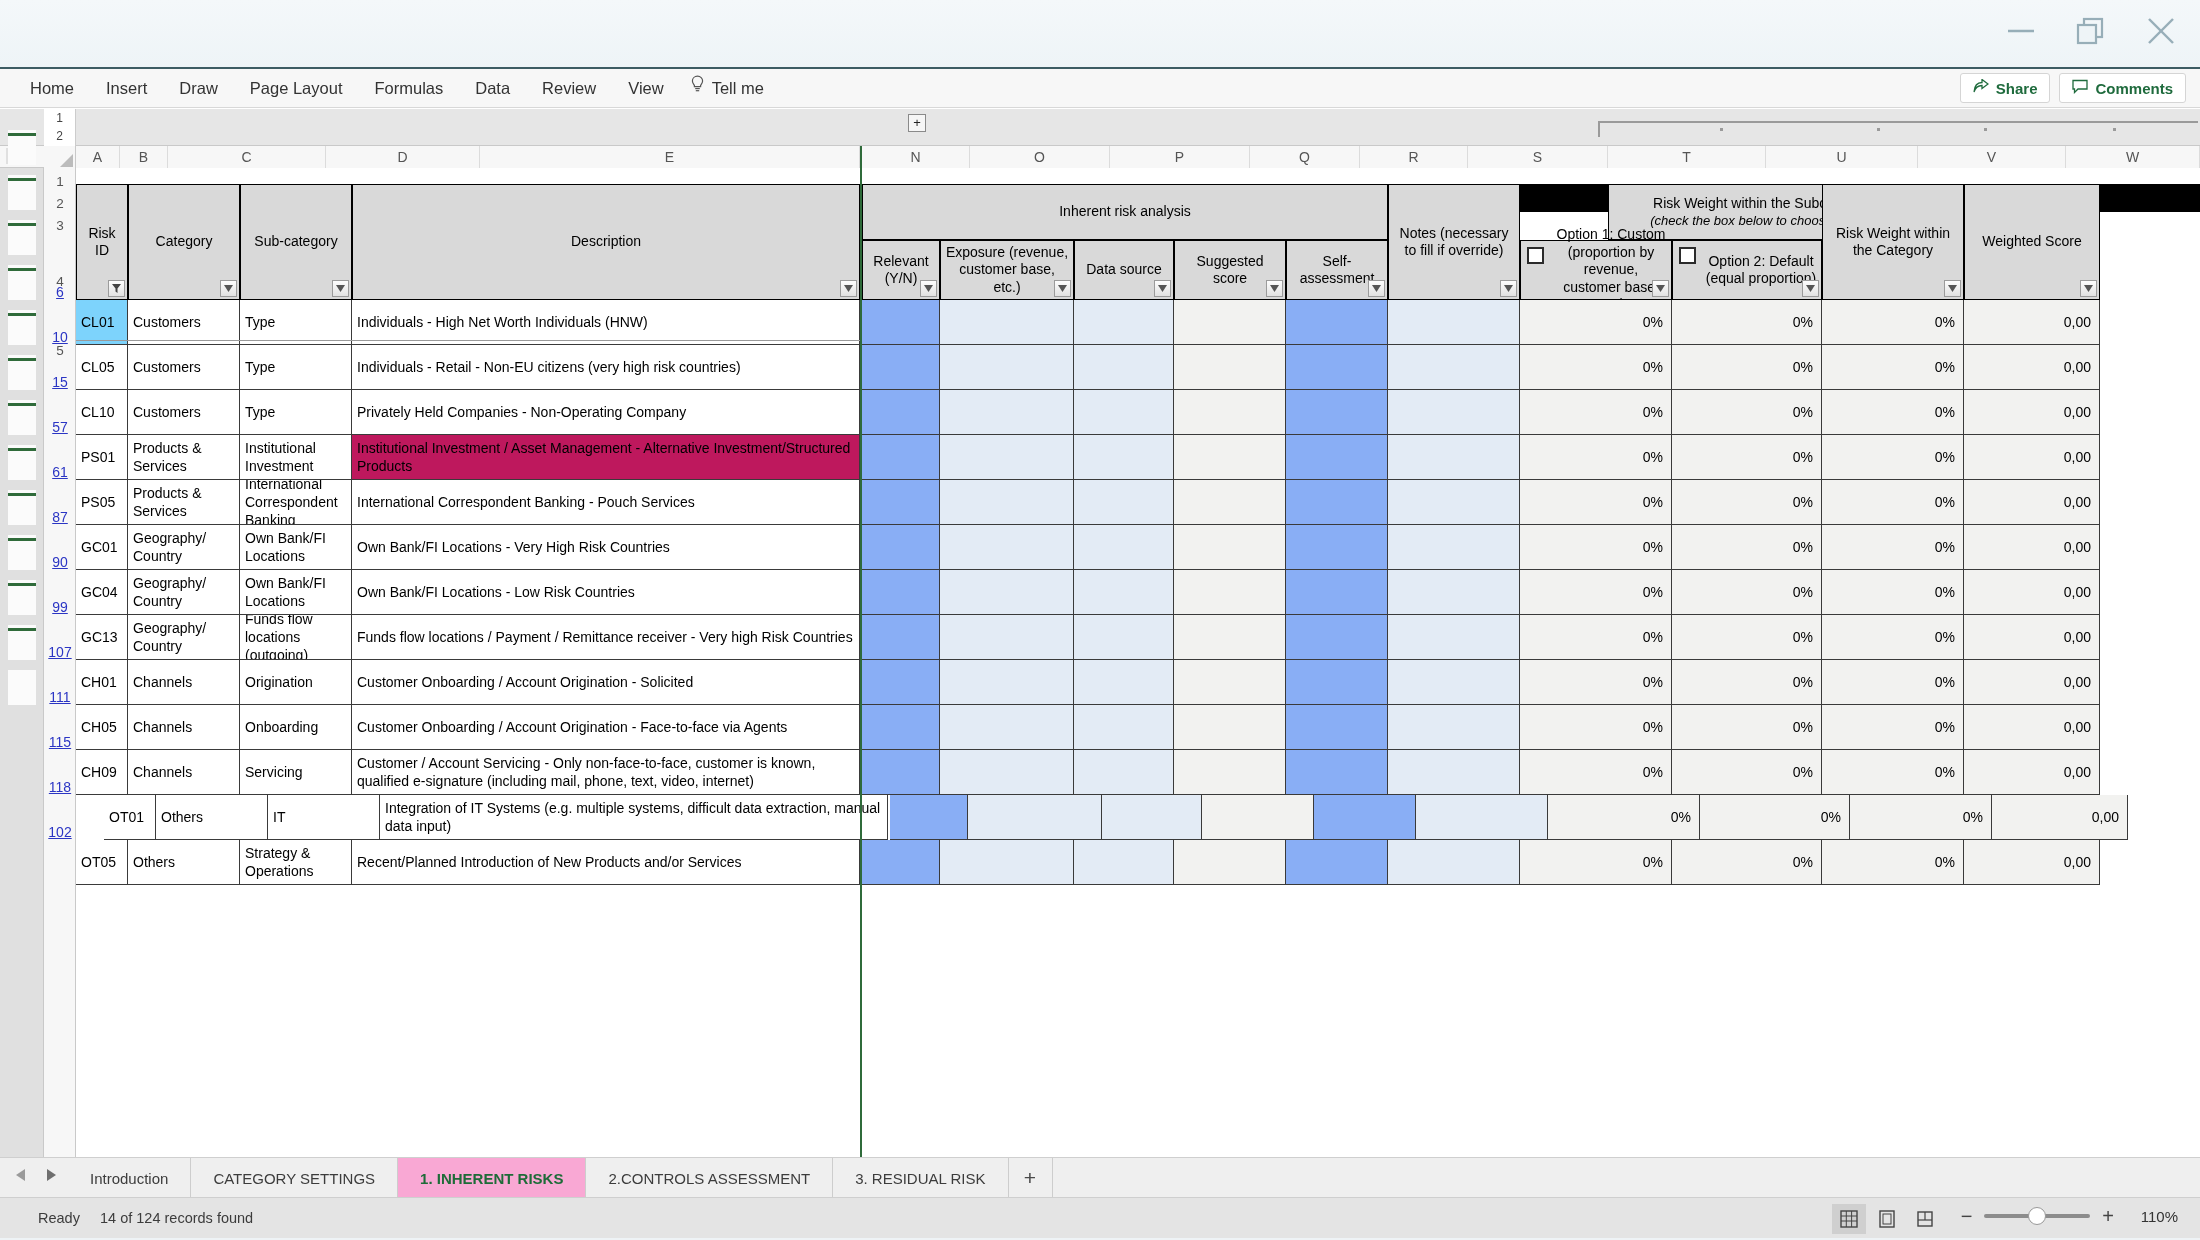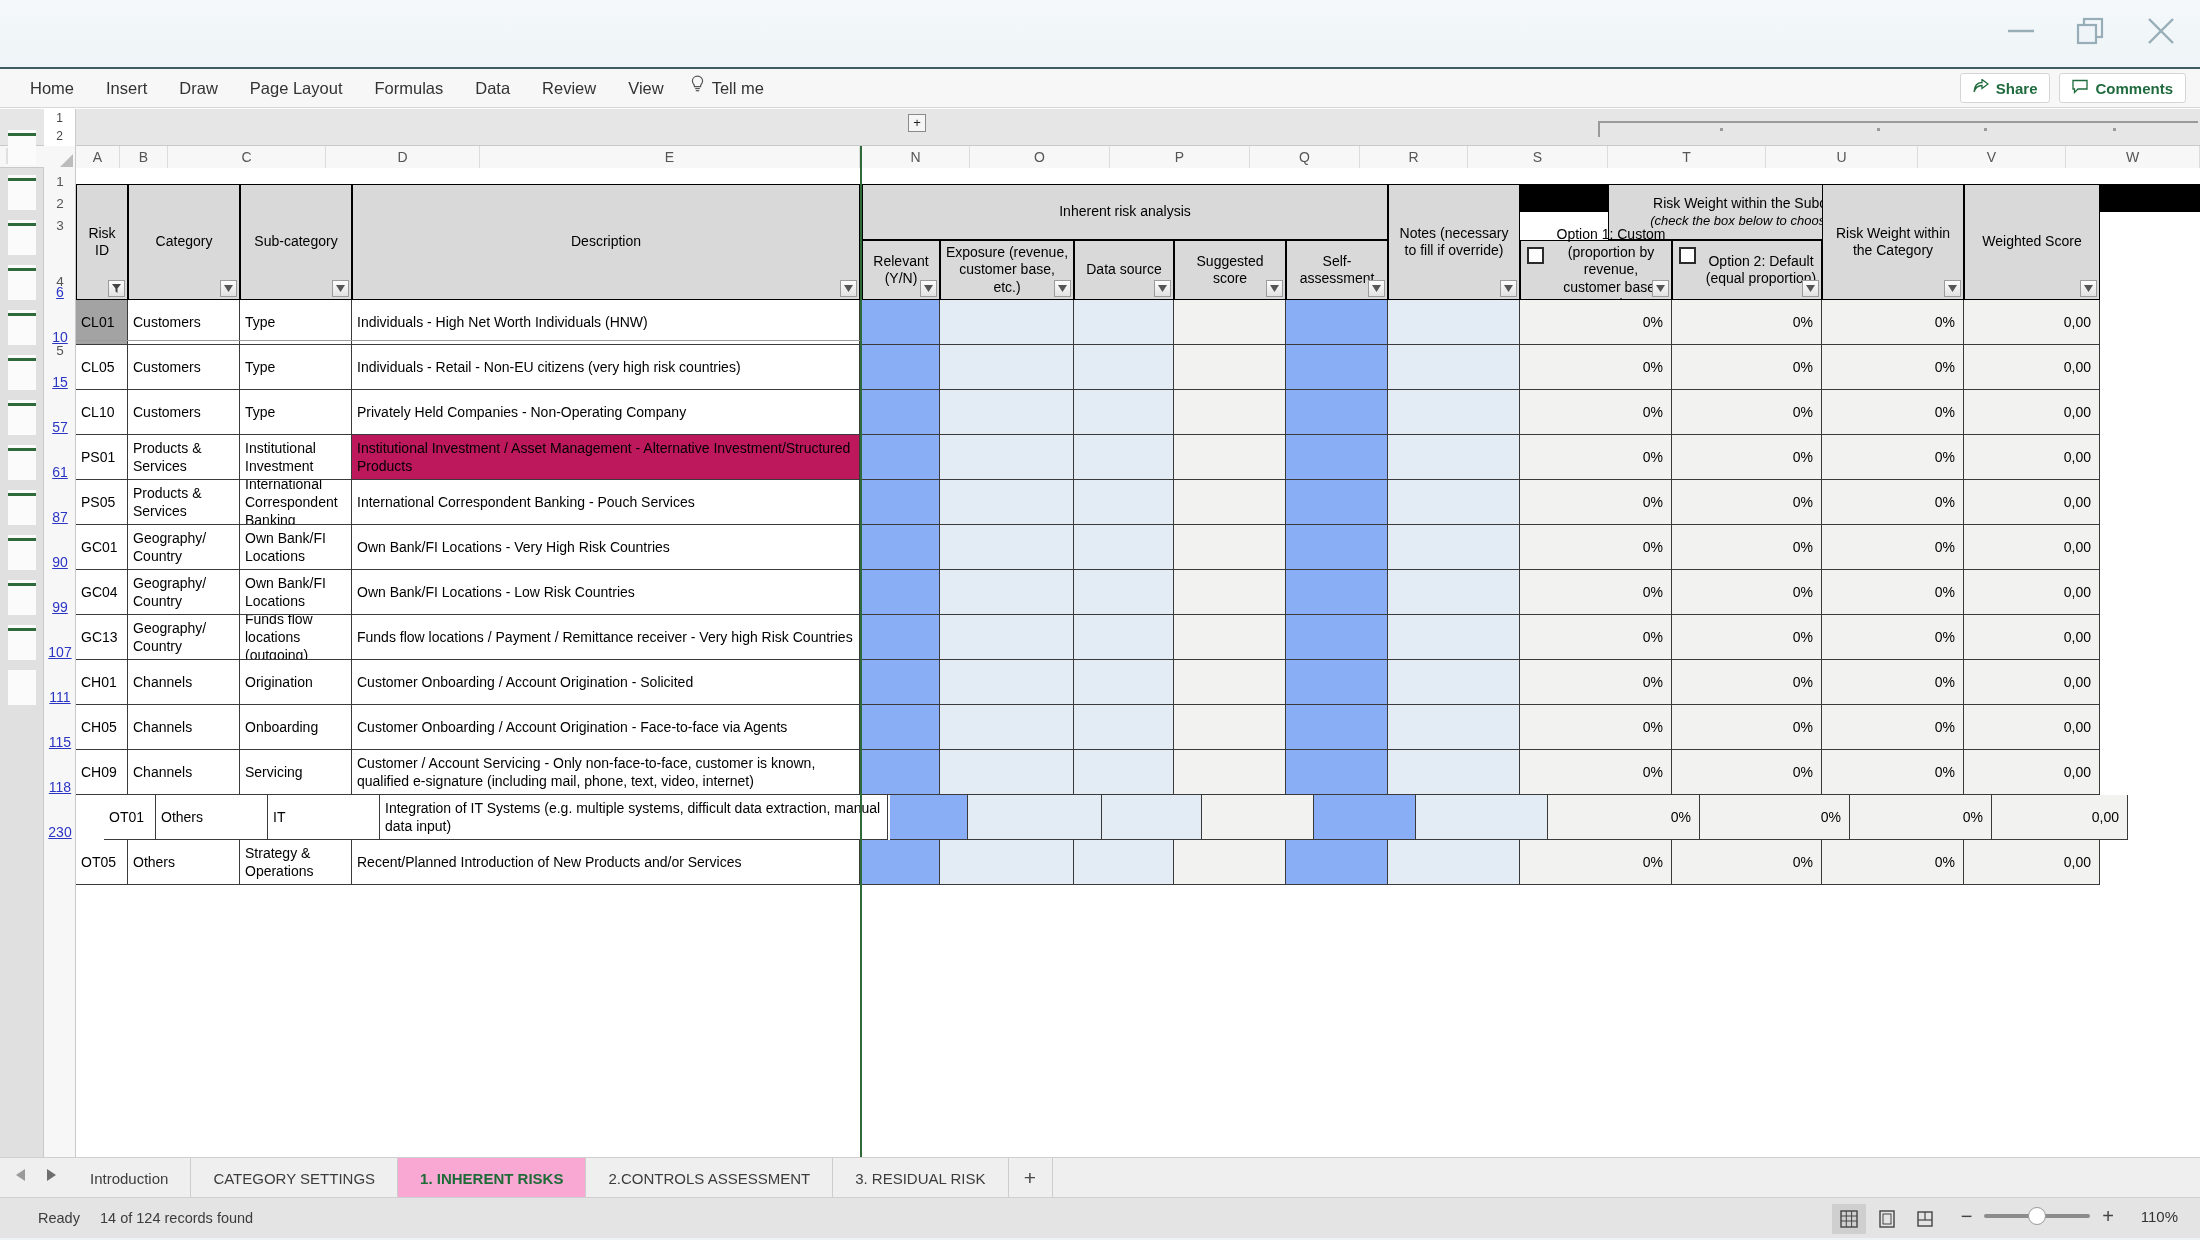--- a/index.html
+++ b/index.html
@@ -295,21 +295,21 @@
   <div class="rownum filtered" style="top:206px">15</div>
   <div class="rownum filtered" style="top:251px">57</div>
   <div class="rownum filtered" style="top:296px">61</div>
   <div class="rownum filtered" style="top:341px">87</div>
   <div class="rownum filtered" style="top:386px">90</div>
   <div class="rownum filtered" style="top:431px">99</div>
   <div class="rownum filtered" style="top:476px">107</div>
   <div class="rownum filtered" style="top:521px">111</div>
   <div class="rownum filtered" style="top:566px">115</div>
   <div class="rownum filtered" style="top:611px">118</div>
-  <div class="rownum filtered" style="top:656px">230</div>
+  <div class="rownum filtered" style="top:656px">102</div>
 </div>
 <div class="outline-seg" style="top:130px;height:35px"></div>
 <div class="outline-tick" style="top:133px"></div>
 <div class="outline-seg" style="top:175px;height:35px"></div>
 <div class="outline-tick" style="top:178px"></div>
 <div class="outline-seg" style="top:220px;height:35px"></div>
 <div class="outline-tick" style="top:223px"></div>
 <div class="outline-seg" style="top:265px;height:35px"></div>
 <div class="outline-tick" style="top:268px"></div>
 <div class="outline-seg" style="top:310px;height:35px"></div>
@@ -457,21 +457,21 @@
     <span>Risk Weight within the Category</span>
     <span class="filt">
       <svg width="9" height="7" viewBox="0 0 9 7">
           <polygon points="0,0 9,0 4.5,7" fill="#555"></polygon>
         </svg>
     </span>
   </div>
 
   <div id="body-rows">
       <div style="position: absolute; left: 0px; top: 132px; width: 2124px; height: 45px;">
-        <div class="bcell lite" style="left: 0px; top: 0px; width: 52px; height: 45px; background: #a3a3a3;">CL01</div>
+        <div class="bcell lite" style="left: 0px; top: 0px; width: 52px; height: 45px; background: #7dd3fc;">CL01</div>
         <div class="bcell lite" style="left: 52px; top: 0px; width: 112px; height: 45px; background: rgb(255, 255, 255);">Customers</div>
         <div class="bcell lite" style="left: 164px; top: 0px; width: 112px; height: 45px; background: rgb(255, 255, 255);">Type</div>
         <div class="bcell lite" style="left: 276px; top: 0px; width: 508px; height: 45px; background: rgb(255, 255, 255);">Individuals - High Net Worth Individuals (HNW)</div>
         <div class="bcell lite" style="left: 786px; top: 0px; width: 78px; height: 45px; background: rgb(137, 174, 245);"></div>
         <div class="bcell lite" style="left: 864px; top: 0px; width: 134px; height: 45px; background: rgb(227, 235, 245);"></div>
         <div class="bcell lite" style="left: 998px; top: 0px; width: 100px; height: 45px; background: rgb(227, 235, 245);"></div>
         <div class="bcell lite" style="left: 1098px; top: 0px; width: 112px; height: 45px; background: rgb(242, 242, 240);"></div>
         <div class="bcell lite" style="left: 1210px; top: 0px; width: 102px; height: 45px; background: rgb(137, 174, 245);"></div>
         <div class="bcell lite" style="left: 1312px; top: 0px; width: 132px; height: 45px; background: rgb(227, 235, 245);"></div>
         <div class="bcell lite num" style="left: 1444px; top: 0px; width: 152px; height: 45px; background: rgb(242, 242, 240);">0%</div>

